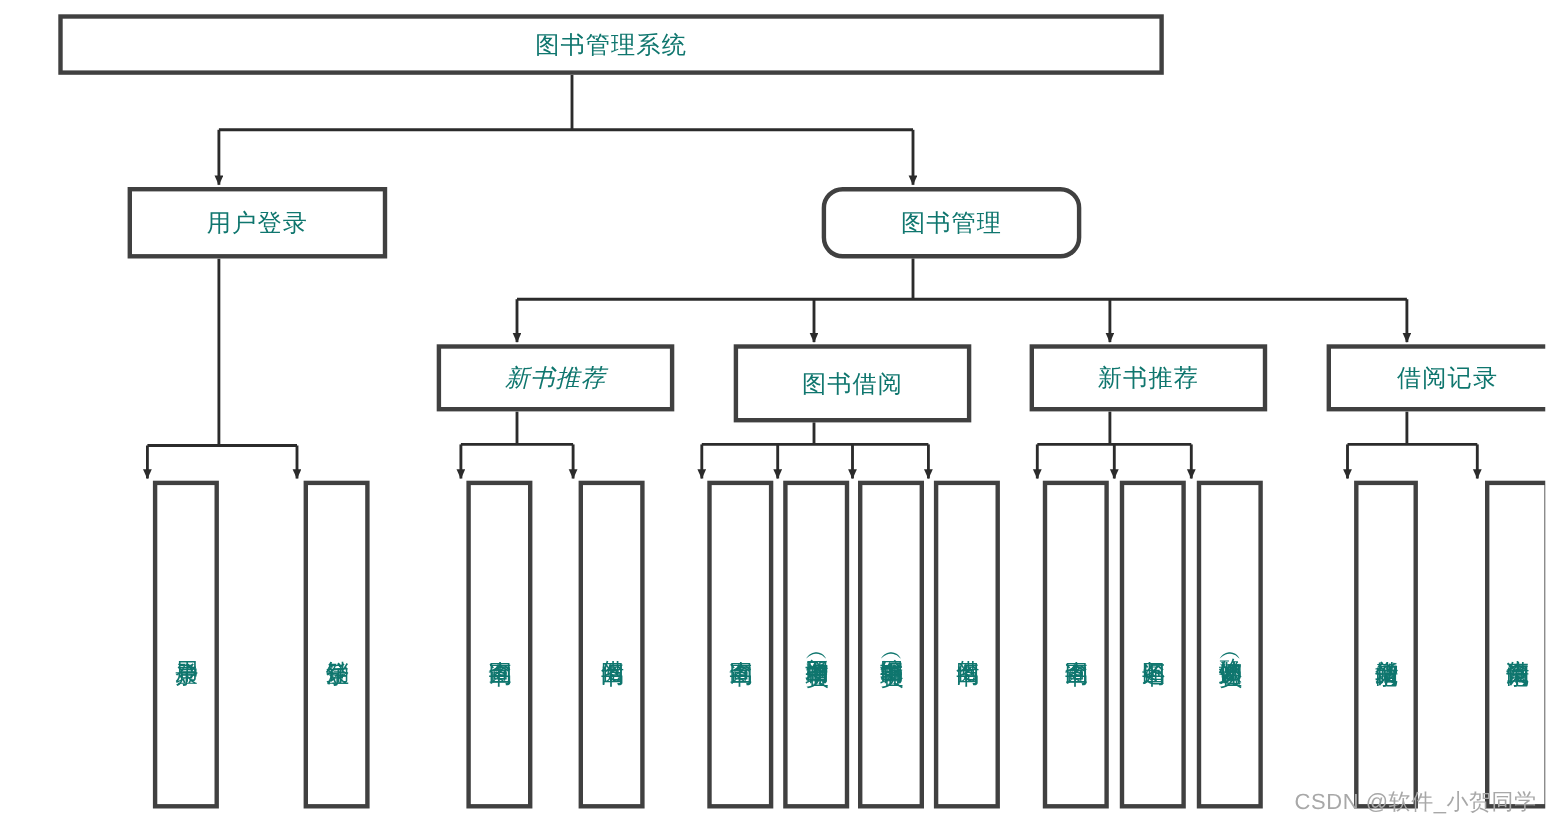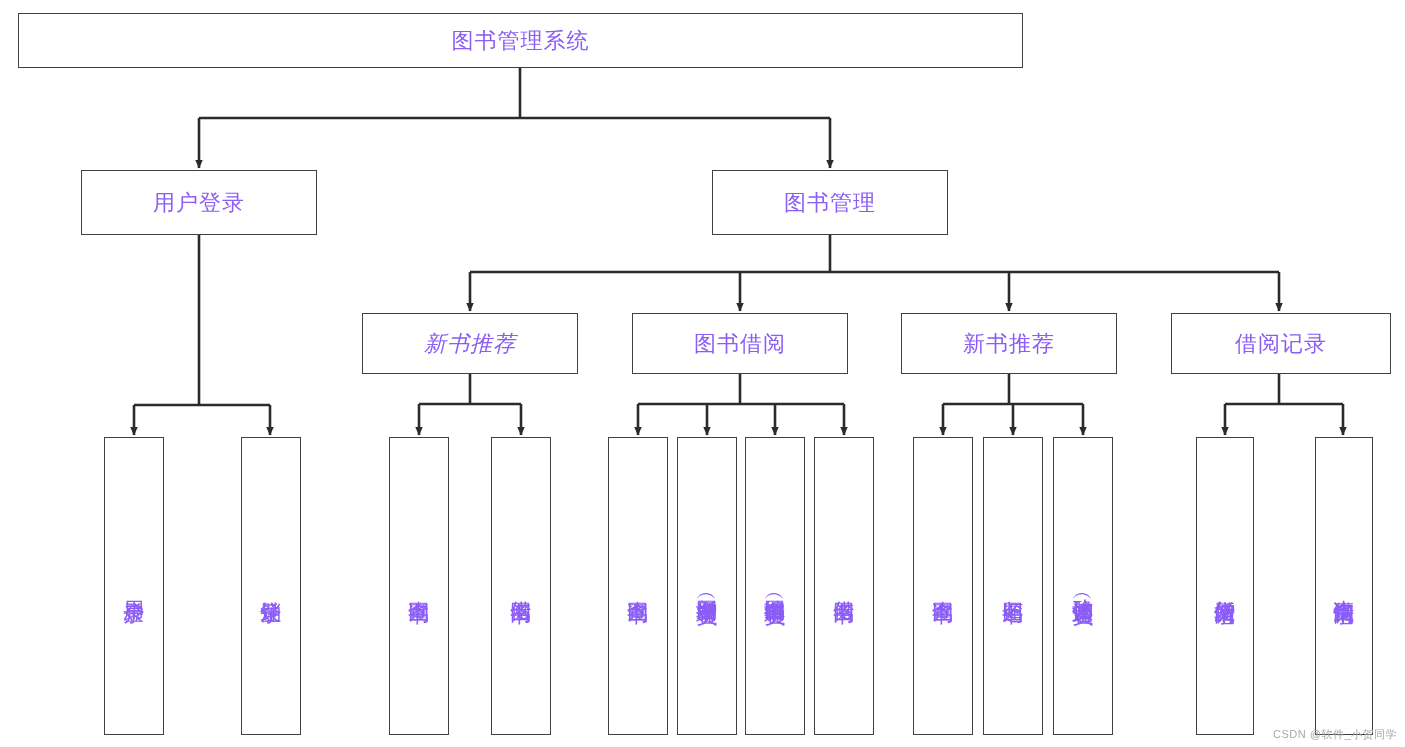--- a/index.html
+++ b/index.html
@@ -20,26 +20,27 @@
   #edges {
     position: absolute;
     left: 0;
     top: 0;
     width: 1405px;
     height: 747px;
   }
   .node {
     position: absolute;
     box-sizing: border-box;
-    border: 1px solid #404040;
+    border: 4px solid #404040;
     background: #ffffff;
     display: flex;
     align-items: center;
     justify-content: center;
-    color: #8b5cf6;
+    color: #0f766e;
+    margin-left: 35px;
   }
   .node.horiz {
     font-size: 22px;
     letter-spacing: 1px;
   }
   .node.vert {
     writing-mode: vertical-rl;
     text-orientation: upright;
     font-size: 21px;
     line-height: 1.12;
@@ -52,21 +53,21 @@
   .node.vert > span {
     writing-mode: vertical-rl;
     text-orientation: upright;
     display: block;
     text-align: center;
   }
   #watermark {
     position: absolute;
     right: 8px;
     bottom: 5px;
-    font-size: 11px;
+    font-size: 20px;
     color: #a8a8a8;
     letter-spacing: 0.5px;
     white-space: nowrap;
     pointer-events: none;
   }
 </style>
 </head>
 <body>
 
 <div id="canvas">
@@ -124,28 +125,28 @@
     </g>
   </svg>
 
   <div class="node horiz" style="left:18px; top:13px; width:1005px; height:55px;">
     <span>图书管理系统</span>
   </div>
 
   <div class="node horiz" style="left:81px; top:170px; width:236px; height:65px;">
     <span>用户登录</span>
   </div>
-  <div class="node horiz" style="left:712px; top:170px; width:236px; height:65px;">
+  <div class="node horiz" style="left:712px; top:170px; width:236px; height:65px;border-radius:19px;">
     <span>图书管理</span>
   </div>
 
   <div class="node horiz" style="left:362px; top:313px; width:216px; height:61px;font-style:italic;">
     <span>新书推荐</span>
   </div>
-  <div class="node horiz" style="left:632px; top:313px; width:216px; height:61px;">
+  <div class="node horiz" style="left:632px; top:313px; width:216px; height:71px;">
     <span>图书借阅</span>
   </div>
   <div class="node horiz" style="left:901px; top:313px; width:216px; height:61px;">
     <span>新书推荐</span>
   </div>
   <div class="node horiz" style="left:1171px; top:313px; width:220px; height:61px;">
     <span>借阅记录</span>
   </div>
 
   <div class="node vert" style="left:104px; top:437px; width:60px; height:298px;">

